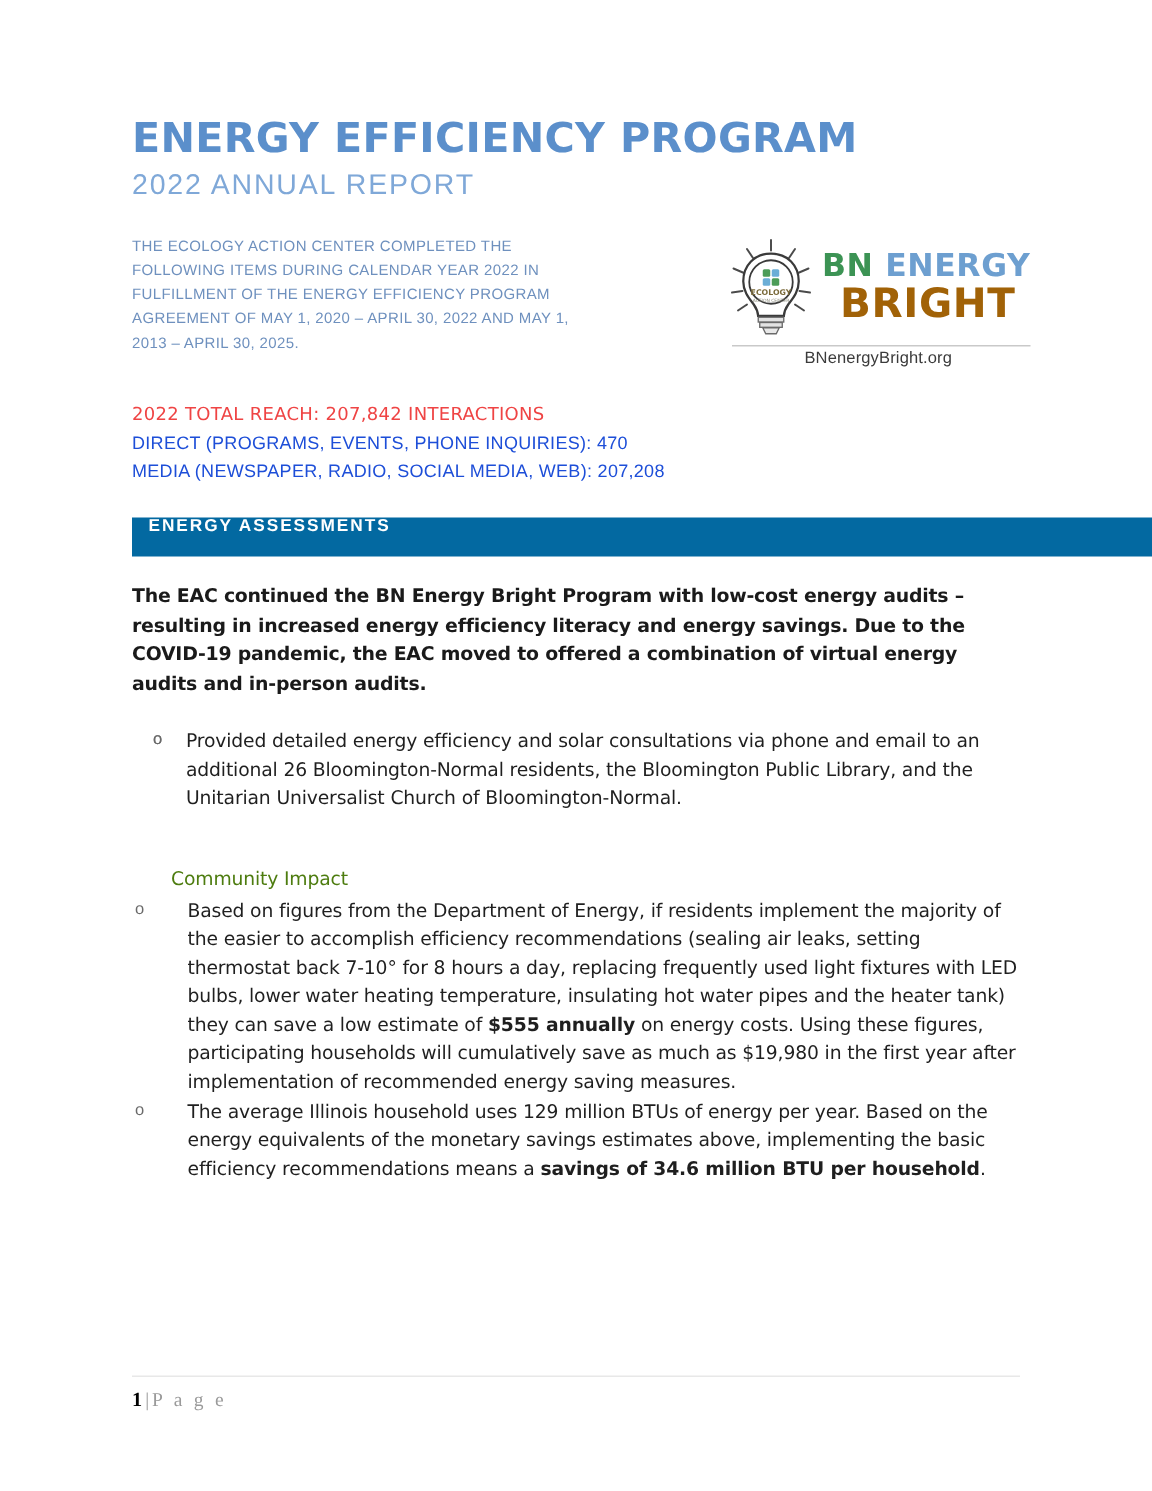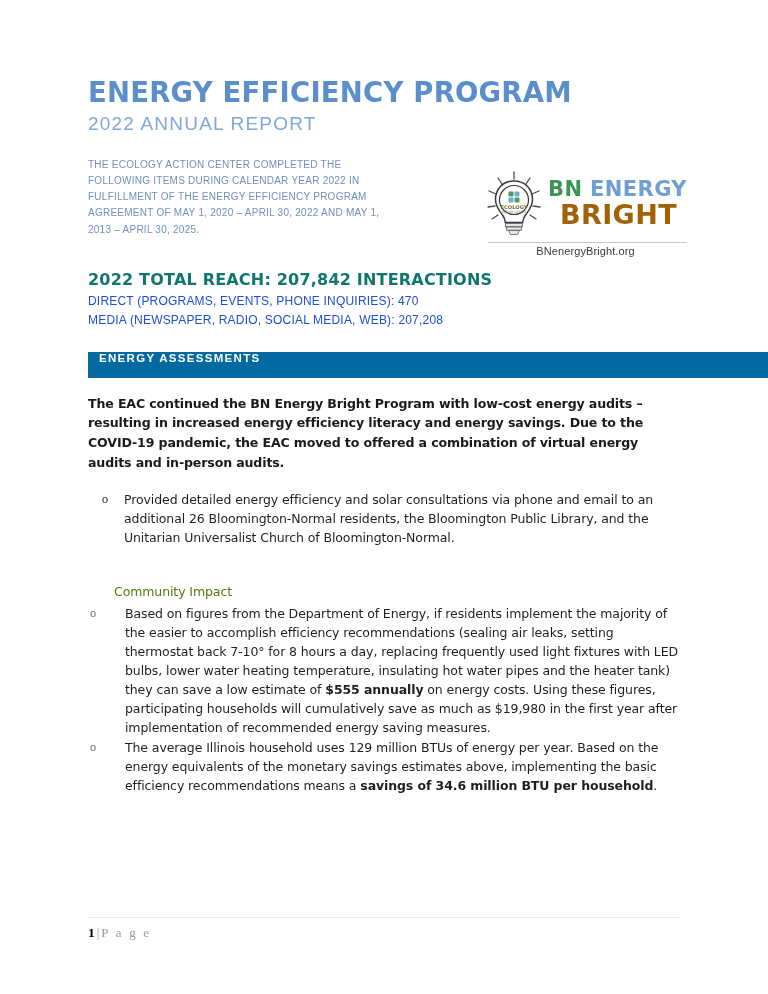--- a/index.html
+++ b/index.html
@@ -77,21 +77,21 @@
   
   .logo {
     flex: 0 0 215px;
     width: 215px;
     height: 92px;
     position: relative;
     margin-top: -2px;
   }
   .logo-inner {
     position: absolute;
-    left: 4px; top: 16px;
+    left: 4px; top: 4px;
     width: 207px;
     height: 92px;
     display: flex;
     flex-direction: column;
   }
   .logo-top {
     display: flex;
     align-items: center;
     height: 70px;
   }
@@ -137,23 +137,23 @@
     text-align: center;
     letter-spacing: 0.1px;
   }
 
   
   .stats {
     margin-top: 22px;
   }
   .stat-total {
     font-family: "DejaVu Sans", sans-serif;
-    font-size: 16px;
-    font-weight: bold;
-    color: #0f766e;
+    font-size: 12px;
+    font-weight: normal;
+    color: #ef4444;
     letter-spacing: 0.2px;
     line-height: 1.62;
   }
   .stat-line {
     font-family: "Liberation Sans", sans-serif;
     font-size: 12px;
     color: #1d4ed8;
     letter-spacing: 0.2px;
     line-height: 1.55;
   }

